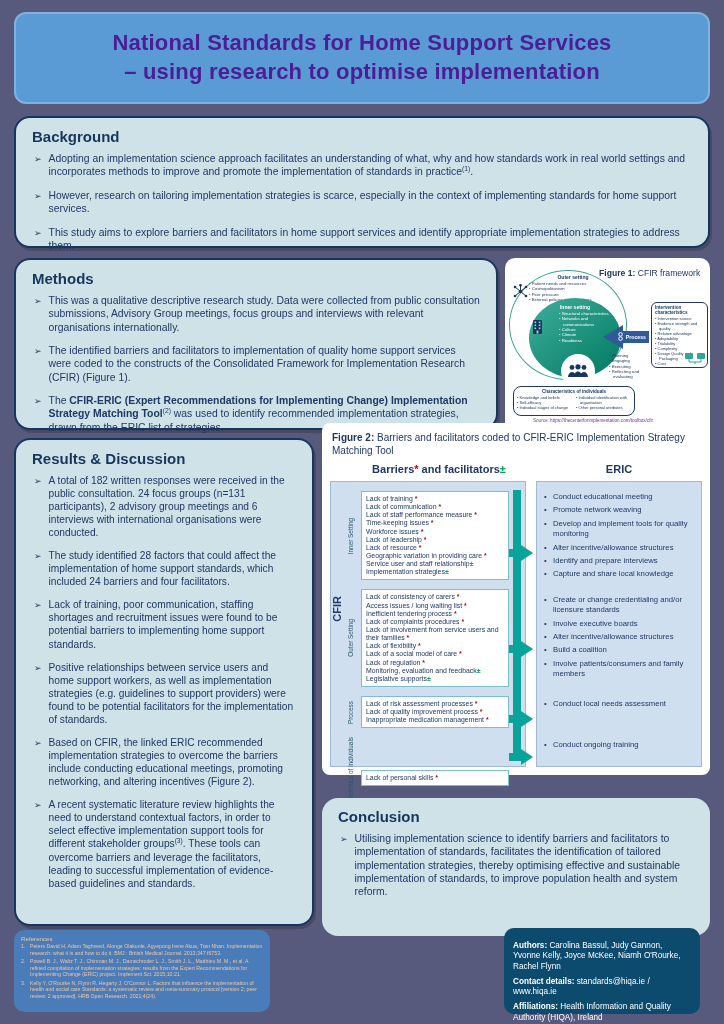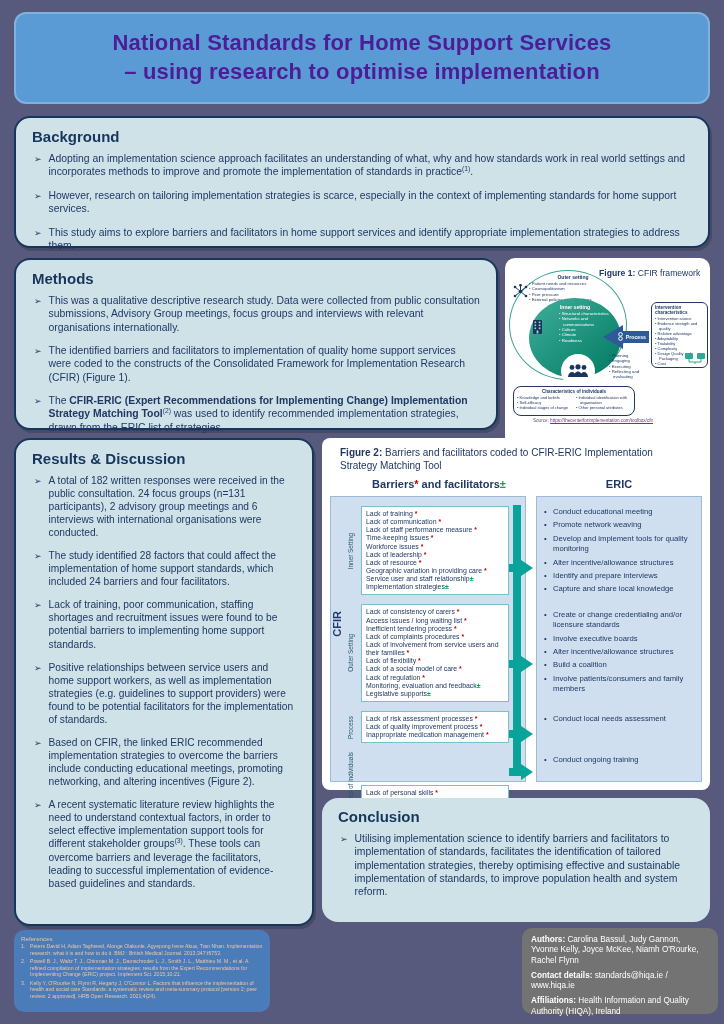--- a/index.html
+++ b/index.html
@@ -21,21 +21,21 @@
   .bmark { color:#1f3864; font-size:9px; margin:2px 7px 0 2px; flex:0 0 auto; }
   .btext { color:#1f3864; font-size:10.4px; line-height:1.28; }
   sup { font-size:0.65em; }
   .mk.red { color:#c00000; font-weight:bold; }
   .mk.green { color:#00a651; font-weight:bold; }
 
   #background { left:14px; top:116px; width:696px; height:132px; }
   #methods { left:14px; top:258px; width:484px; height:172px; }
   #results { left:14px; top:438px; width:300px; height:488px; }
   #results .btext { font-size:10.2px; }
-  #conclusion { left:322px; top:798px; width:388px; height:124px; border:none; }
+  #conclusion { left:322px; top:798px; width:388px; height:138px; border:none; }
 
   
   #figure1 { position:absolute; left:505px; top:258px; width:205px; height:198px;
     background:#ffffff; border-radius:10px; overflow:hidden;padding-left:7px; }
   .f1-title { position:absolute; left:94px; top:10px; width:106px; font-size:8.6px; color:#1f3864; }
   .f1-outer { position:absolute; left:4px; top:12px; width:118px; height:110px;
     border:1.5px solid #39a391; border-radius:50%; background:#fff; }
   .f1-outer-text { position:absolute; left:24px; top:16px; width:88px; }
   .f1-lb { font-weight:bold; font-size:5px; color:#17365d; text-align:center; margin-bottom:1px; }
   .tiny-item { font-size:4.3px; line-height:1.25; color:#1f3864; padding-left:4px; text-indent:-4px; }
@@ -59,22 +59,22 @@
   .f1-monitors { position:absolute; right:2px; bottom:2px; }
   #f1-individuals { left:8px; top:128px; width:122px; height:30px; border-radius:8px; }
   #f1-individuals .f1-bt { text-align:center; }
   .f1-cols { display:flex; gap:4px; }
   .f1-cols > div { flex:1; }
   #f1-individuals .tiny-item { font-size:4px; }
   .f1-source { position:absolute; left:28px; top:160px; font-size:4.6px; color:#5a5a7a; }
   .f1-source a { color:#7030a0; text-decoration:underline; }
 
   
-  #figure2 { position:absolute; left:322px; top:438px; width:388px; height:352px;
-    background:#ffffff; border-radius:8px; padding:8px 18px; }
+  #figure2 { position:absolute; left:322px; top:423px; width:388px; height:352px;
+    background:#ffffff; border-radius:8px; padding:8px 10px; }
   .f2-title { font-size:10px; color:#1f3864; line-height:1.3; }
   .f2-title b { font-weight:bold; }
   .f2-h-left { position:absolute; left:24px; top:40px; width:186px; text-align:center;
     font-weight:bold; font-size:11px; color:#1f3864; }
   .f2-h-right { position:absolute; left:214px; top:40px; width:166px; text-align:center;
     font-weight:bold; font-size:11px; color:#1f3864; }
   .f2-leftbox { position:absolute; left:8px; top:58px; width:196px; height:286px;
     background:#cfdff0; border:1px solid #9fb9d8; padding:9px 16px 6px 17px; }
   .f2-bar { position:absolute; right:4px; top:8px; bottom:8px; width:8px; background:#0aa39a; }
   .f2-cfir { position:absolute; left:0px; top:40%; writing-mode:vertical-rl; transform:rotate(180deg);
@@ -96,21 +96,21 @@
 
   
   .blue-box { position:absolute; background:#4e81bd; border-radius:10px; }
   #references { left:14px; top:930px; width:256px; height:82px; background:#4a7cb9; padding:5px 7px; }
   .ref-head { font-size:6.2px; color:#f0c5a0; margin-bottom:1px; }
   .ref { display:flex; font-size:5.2px; color:#f0c5a0; line-height:1.25; margin-bottom:2px; }
   .refnum { flex:0 0 9px; }
   #logo-box { position:absolute; left:278px; top:928px; width:230px; height:86px; background:#ffffff;
     border-radius:14px; display:flex; align-items:center; padding:8px 10px; gap:8px; }
   .logo-text { color:#17365d; font-weight:bold; font-size:13.5px; line-height:1.15; }
-  #contact-box { left:522px; top:928px; width:196px; height:86px; background:#737373; padding:7px 9px; }
+  #contact-box { left:504px; top:928px; width:196px; height:86px; background:#0c4a6e; padding:13px 9px; }
   .c-line { font-size:8.2px; color:#ffffff; line-height:1.25; margin-bottom:5px; }
   .c-line b { font-weight:bold; }
   .c-line a { color:#ffffff; text-decoration:none; }
 </style>
 </head>
 <body>
 
 <div id="poster">
 
   <header id="title-box">

